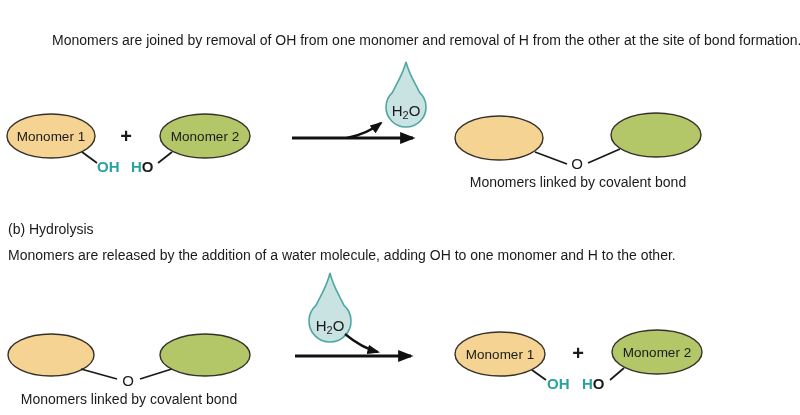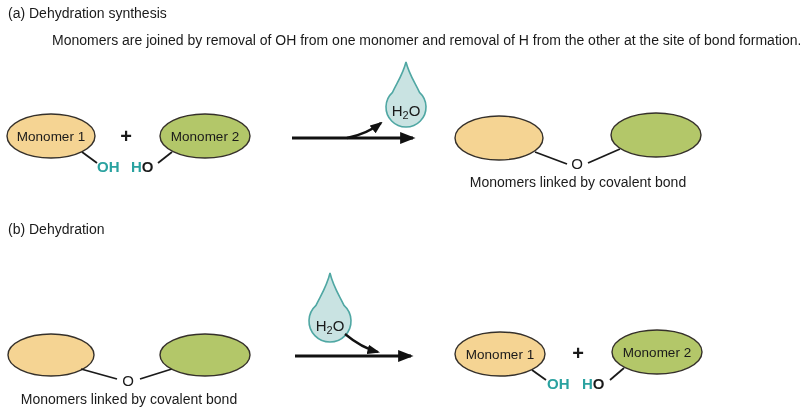--- a/index.html
+++ b/index.html
@@ -44,23 +44,23 @@
 
   .bond { stroke: #1a1a1a; stroke-width: 1.8; fill: none; }
   .arrow-main { stroke: #111111; stroke-width: 2.8; fill: none; }
   .arrow-curve { stroke: #111111; stroke-width: 2.3; fill: none; }
 </style>
 </head>
 <body>
 
 <div id="page">
 
-  <div class="text-line" id="heading-a">(a) Dehydration synthesis</div>
   <div class="text-line" id="desc-a">Monomers are joined by removal of OH from one monomer and removal of H from the other at the site of bond formation.</div>
-  <div class="text-line" id="heading-b">(b) Dehydration</div>
+  <div class="text-line" id="heading-b">(b) Hydrolysis</div>
+  <div class="text-line" id="desc-b">Monomers are released by the addition of a water molecule, adding OH to one monomer and H to the other.</div>
 
   <svg id="diagram" width="800" height="415" viewBox="0 0 800 415">
     <defs>
       <marker id="ah" markerWidth="5.5" markerHeight="4.2" refX="4.6" refY="2.1" orient="auto">
         <path d="M0,0 L5.5,2.1 L0,4.2 Z" fill="#111111"></path>
       </marker>
     </defs>
 
     <g>
 

